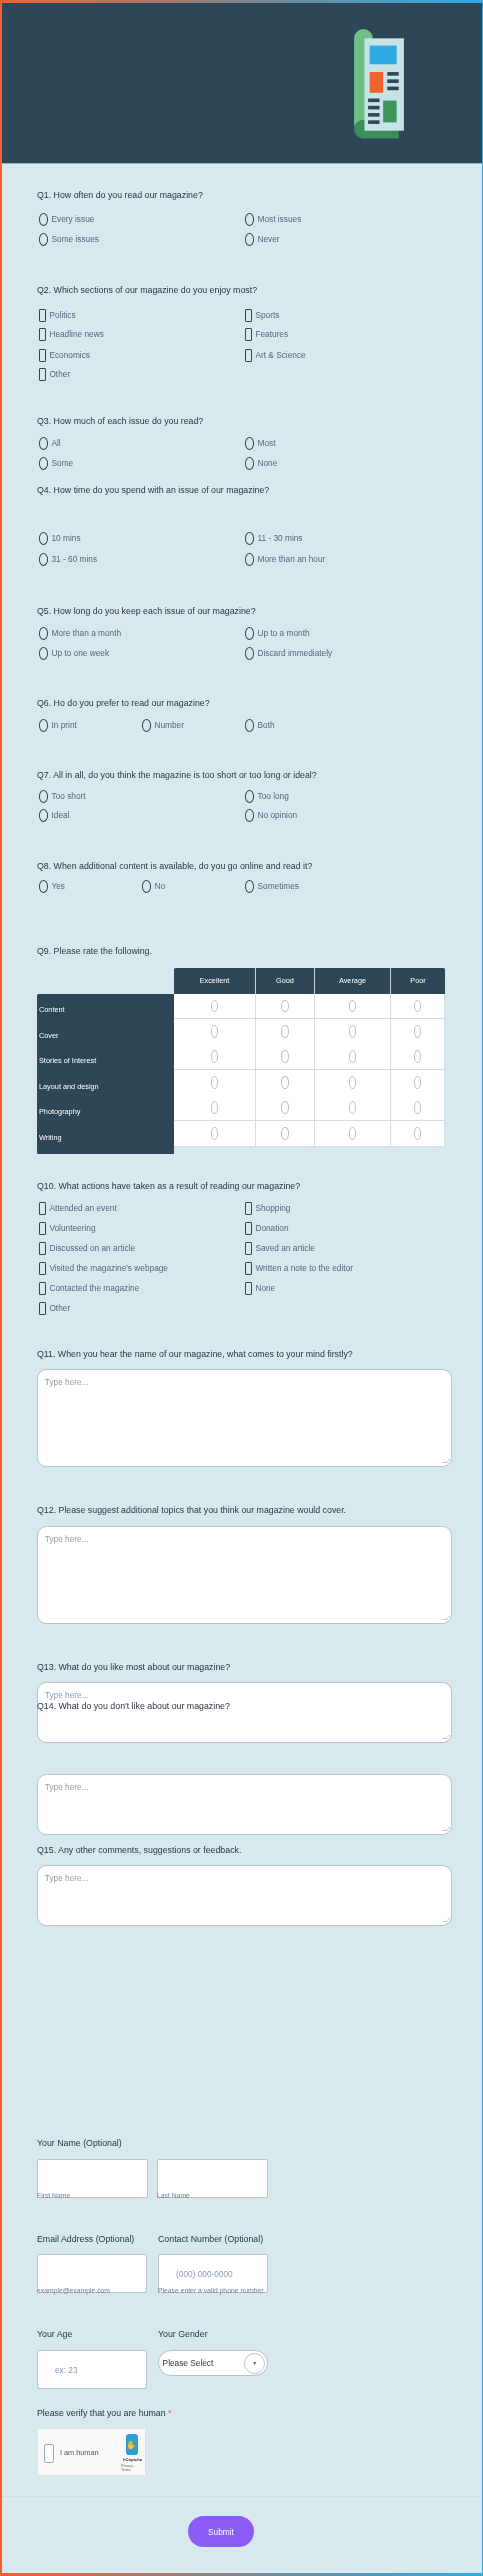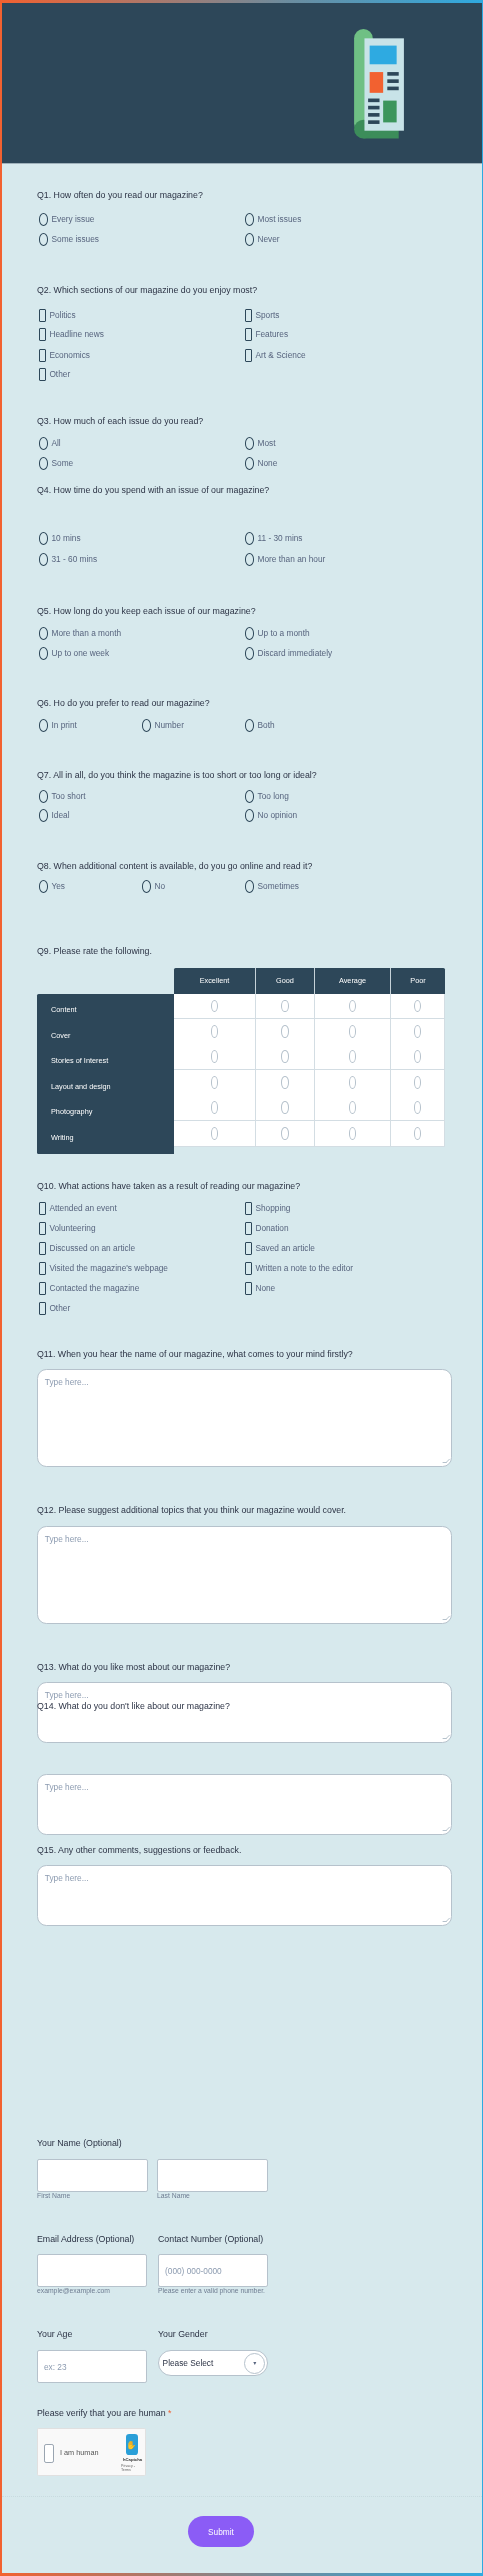--- a/index.html
+++ b/index.html
@@ -11,26 +11,26 @@
   .frame-right { position: absolute; right: 0; top: 0; width: 2.1px; height: 2576px; background: #2eaae1; }
   .header { position: absolute; left: 2.1px; top: 3.1px; width: 480px; height: 161px; background: #2d4759; border-bottom: 1.6px solid #9fb1bb; }
   .header-title { position: absolute; left: 35px; top: 68px; font-size: 21px; font-weight: 500; color: #ffffff; letter-spacing: 0.1px; }
   .hero-icon { position: absolute; left: 352px; top: 25.5px; width: 50px; height: 110px; }
   .q-label { position: absolute; left: 37px; font-size: 8.8px; color: #2c3345; white-space: nowrap; }
   .opt { position: absolute; display: flex; align-items: center; height: 12.5px; font-size: 8.3px; color: #57647e; white-space: nowrap; cursor: pointer; }
   .radio { width: 9.4px; height: 12.5px; border: 1.3px solid #2d4759; border-radius: 50%; margin-right: 3.1px; flex: none; }
   .check { width: 7.3px; height: 12.5px; border: 1.3px solid #2d4759; border-radius: 1px; margin-right: 3.1px; flex: none; }
   .matrix { position: absolute; left: 37px; top: 968px; width: 408px; height: 181px; }
   .mx-head { position: absolute; top: 0; height: 25.5px; background: #2d4759; color: #ffffff; font-size: 7.3px; display: flex; align-items: center; justify-content: center; border-right: 0.5px solid #c6d2d8; }
-  .mx-rowlabel { position: absolute; left: 0; width: 137px; height: 33px; background: #2d4759; color: #ffffff; font-size: 7.3px; display: flex; align-items: center; padding-left: 14px; border-bottom: 0.5px solid #9fb1bb; }
+  .mx-rowlabel { position: absolute; left: 0; width: 137px; height: 33px; background: #2d4759; color: #ffffff; font-size: 7.3px; display: flex; align-items: center; padding-left: 2px; border-bottom: 0.5px solid #9fb1bb; }
   .mx-cell { position: absolute; height: 25.5px; background: #ffffff; border-right: 0.5px solid #d3dde3; border-bottom: 0.5px solid #d3dde3; display: flex; align-items: center; justify-content: center; }
   .mx-radio { width: 7.3px; height: 12.5px; border: 0.8px solid #b6c2cc; border-radius: 50%; cursor: pointer; }
   .textarea { position: absolute; left: 37px; width: 415px; background: #ffffff; border: 0.5px solid #b6c2cc; border-radius: 9.4px; padding: 7.3px 6.8px; font-size: 8.3px; color: #8c9bb0; }
   .textarea .resize { position: absolute; right: 2.6px; bottom: 2.6px; width: 4.2px; height: 4.2px; border-right: 0.5px solid #b6c2cc; border-bottom: 0.5px solid #b6c2cc; transform: skewX(-45deg); }
-  .input { position: absolute; height: 33px; background: #ffffff; border: 0.5px solid #b6c2cc; border-radius: 2.1px; padding: 0 6px; font-size: 8.3px; color: #8c9bb0; display: flex; align-items: center; }
+  .input { position: absolute; height: 39px; background: #ffffff; border: 0.5px solid #b6c2cc; border-radius: 2.1px; padding: 0 17px; font-size: 8.3px; color: #8c9bb0; display: flex; align-items: center; }
   .sublabel { position: absolute; font-size: 6.8px; color: #6f7d92; white-space: nowrap; }
   .field-label { position: absolute; font-size: 8.8px; color: #2c3345; white-space: nowrap; }
   .gender-select { position: absolute; left: 251px; top: 2350px; width: 196px; height: 25.5px; background: #ffffff; border: 0.5px solid #b6c2cc; border-radius: 13px; display: flex; align-items: center; padding-left: 3.6px; font-size: 8.3px; color: #2c3345; cursor: pointer; }
   .select-arrow { position: absolute; right: 1.6px; top: 1.6px; width: 21.3px; height: 21.3px; border: 0.5px solid #b6c2cc; border-radius: 50%; display: flex; align-items: center; justify-content: center; color: #57647e; font-size: 5.2px; }
   .captcha { position: absolute; left: 21px; top: 2428px; width: 109px; height: 48px; background: #f9f9f9; border: 0.5px solid #e0e0e0; border-radius: 1.6px; }
   .captcha-box { position: absolute; left: 5.7px; top: 14.6px; width: 10.4px; height: 19px; border: 0.5px solid #9aa5b1; border-radius: 2.1px; background: #fff; cursor: pointer; }
   .captcha-text { position: absolute; left: 22px; top: 19px; font-size: 7.3px; color: #555; text-align: right; }
   .captcha-logo { position: absolute; left: 89px; top: 5.2px; width: 12px; height: 21px; background: #2a9fd8; border-radius: 3.1px; color: #fff; font-size: 8.3px; display: flex; align-items: center; justify-content: center; }
   .captcha-brand { position: absolute; left: 83px; top: 27.6px; font-size: 4.2px; font-weight: bold; color: #333; }
   .captcha-links { position: absolute; left: 83px; top: 35px; font-size: 3.6px; color: #666; }

